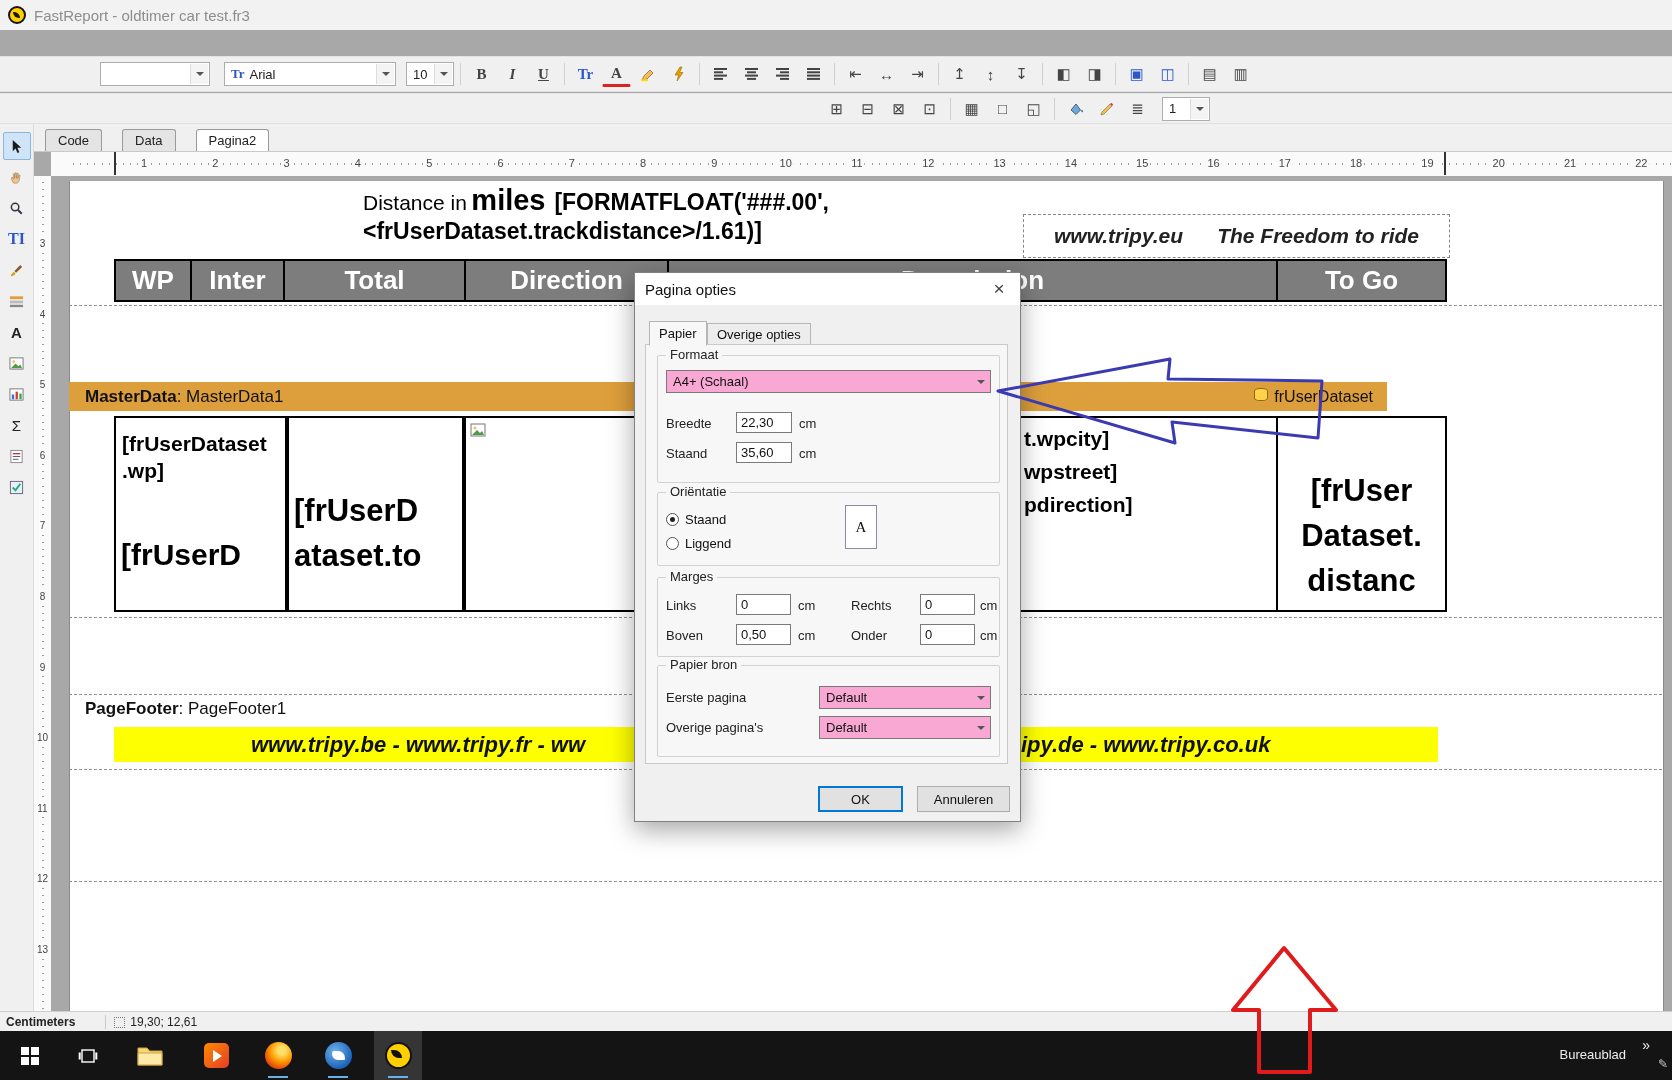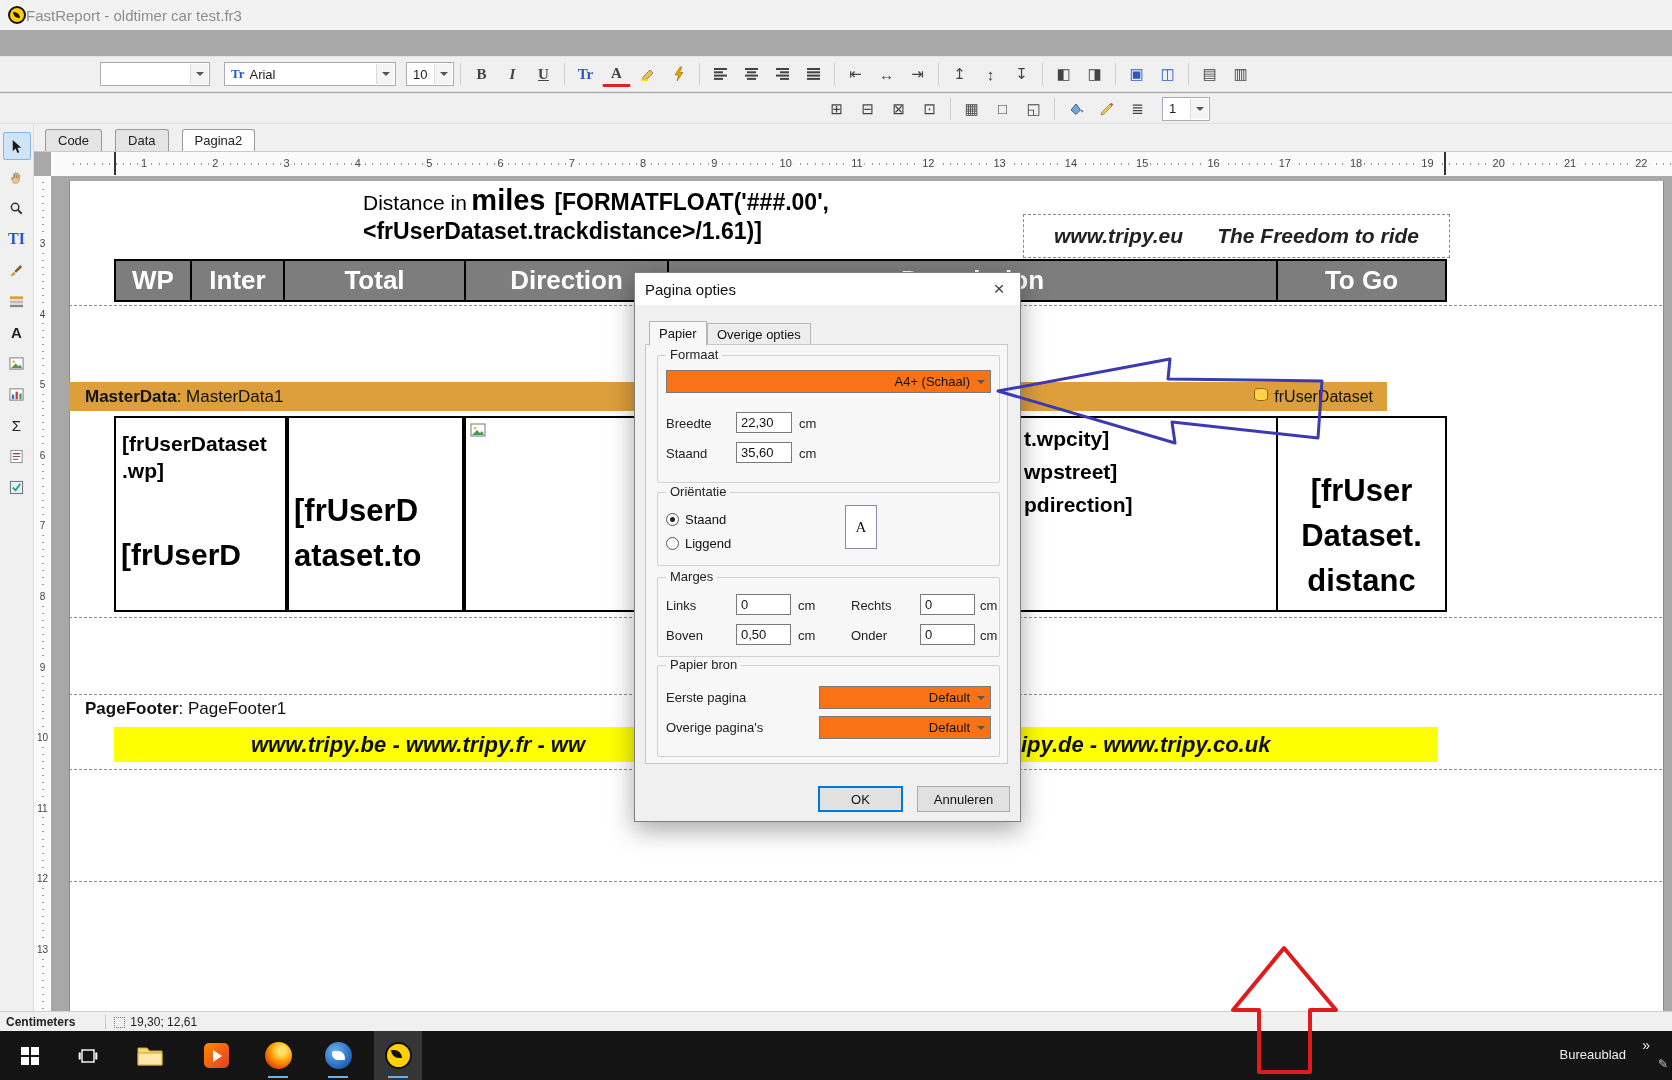--- a/index.html
+++ b/index.html
@@ -1,37 +1,37 @@
 <!DOCTYPE html>
 <html><head>
 <meta charset="utf-8">
 <style>
   html,body{margin:0;padding:0;background:#555;}
   #app{position:relative;width:1672px;height:1080px;overflow:hidden;background:#a8a8a8;
        font-family:"Liberation Sans",sans-serif;color:#222;}
   .a{position:absolute;}
   
-  .titlebar{left:0;top:0;width:1672px;height:30px;background:#f2f2f2;display:flex;align-items:center;gap:0;padding-left:8px;box-sizing:border-box;}
+  .titlebar{left:0;top:0;width:1672px;height:30px;background:#f2f2f2;display:flex;align-items:center;gap:8px;padding-left:8px;box-sizing:border-box;}
   .title-text{font-size:15px;color:#8d8d8d;}
   .fricon{width:18px;height:18px;border-radius:50%;background:#ffcf00;border:2px solid #151515;box-sizing:border-box;position:relative;flex:none;}
   .fricon::after{content:"";position:absolute;left:3px;top:4px;width:7px;height:6px;background:#151515;border-radius:0 6px 0 6px;}
   .menubar{left:0;top:30px;width:1672px;height:26px;background:#f2f2f2;display:flex;align-items:center;font-size:14px;}
   .menu-item{padding:3px 11px;}
   .toolbar{left:0;top:56px;width:1672px;height:36px;background:#f0f0f0;border-top:1px solid #e3e3e3;border-bottom:1px solid #e0e0e0;display:flex;align-items:center;gap:2px;padding-left:100px;box-sizing:border-box;}
   .toolbar2{top:93px;height:31px;padding-left:822px;}
   .combo{height:24px;background:#fff;border:1px solid #abadb3;display:flex;align-items:center;font-size:13px;position:relative;padding:0 20px 0 6px;box-sizing:border-box;flex:none;}
   .combo .arr{position:absolute;right:1px;top:1px;bottom:1px;width:17px;background:#f4f4f4;border-left:1px solid #dcdcdc;display:flex;align-items:center;justify-content:center;}
   .arr::after{content:"";border:4px solid transparent;border-top-color:#555;margin-top:4px;}
   .tbtn{width:27px;height:26px;display:flex;align-items:center;justify-content:center;font-size:15px;color:#444;flex:none;border:1px solid transparent;border-radius:2px;}
   .serif{font-family:"Liberation Serif",serif;font-weight:bold;}
   .vsep{width:1px;height:22px;background:#cfcfcf;margin:0 4px;flex:none;}
   .blue{color:#2b57c9;}
   
   .tabsrow{left:0;top:124px;width:1672px;height:28px;background:#f0f0f0;border-bottom:1px solid #c9c9c9;display:flex;align-items:flex-end;padding-left:45px;box-sizing:border-box;}
-  .tab{height:22px;padding:3px 12px 6px;font-size:13px;border:1px solid #9a9a9a;border-bottom:none;background:#e4e4e4;margin-right:13px;border-radius:3px 3px 0 0;box-sizing:border-box;}
+  .tab{height:22px;padding:3px 12px 6px;font-size:13px;border:1px solid #9a9a9a;border-bottom:none;background:#e4e4e4;margin-right:20px;border-radius:3px 3px 0 0;box-sizing:border-box;}
   .tab.active{background:#fff;}
   .leftcol{left:0;top:124px;width:34px;height:887px;background:#f0f0f0;border-right:1px solid #dcdcdc;display:flex;flex-direction:column;align-items:center;gap:3px;padding-top:8px;box-sizing:border-box;}
   .ltool{width:26px;height:26px;display:flex;align-items:center;justify-content:center;border:1px solid transparent;border-radius:2px;flex:none;font-size:14px;}
   .ltool.sel{background:#cfe4f7;border-color:#86b7e0;}
   .hruler{left:51px;top:152px;width:1621px;height:24px;background:#fafafa;border-bottom:1px solid #c9c9c9;background-image:repeating-linear-gradient(90deg,#9a9a9a 0 1px,transparent 1px 7.13px);background-size:100% 2px;background-repeat:no-repeat;background-position:22px 11px;}
   .rnh{position:absolute;top:5px;transform:translateX(-50%);font-size:11px;color:#444;background:#fafafa;padding:0 2px;}
   .hmark{position:absolute;top:0;width:2px;height:23px;background:#333;}
   .vruler{left:34px;top:176px;width:17px;height:835px;background:#fafafa;border-right:1px solid #c9c9c9;background-image:repeating-linear-gradient(0deg,#9a9a9a 0 1px,transparent 1px 7.06px);background-size:2px 100%;background-repeat:no-repeat;background-position:8px 5px;}
   .rnv{position:absolute;left:50%;transform:translate(-50%,-50%);font-size:10px;color:#444;background:#fafafa;padding:1px 0;}
   .canvas{left:51px;top:176px;width:1621px;height:835px;background:#a8a8a8;overflow:hidden;z-index:1;}
@@ -58,21 +58,21 @@
   
   .dialog{left:634px;top:272px;width:385px;height:548px;background:#f0f0f0;border:1px solid #808080;box-shadow:0 8px 24px rgba(0,0,0,.35);z-index:30;font-size:13px;color:#111;}
   .dlg-title{position:absolute;left:0;top:0;right:0;height:32px;background:#fff;display:flex;align-items:center;padding-left:10px;font-size:15px;box-sizing:border-box;}
   .dlg-close{position:absolute;right:0;top:0;width:42px;height:32px;display:flex;align-items:center;justify-content:center;font-size:19px;color:#444;}
   .dtab{position:absolute;border:1px solid #b5b5b5;background:#ededed;padding:3px 9px;z-index:1;}
   .dtab.active{background:#f7f7f7;border-bottom-color:#f7f7f7;z-index:3;padding:4px 9px;}
   .dpanel{position:absolute;left:10px;top:71px;width:363px;height:420px;background:#f7f7f7;border:1px solid #c9c9c9;box-sizing:border-box;z-index:2;}
   .gbox{position:absolute;border:1px solid #d2d2d2;border-radius:2px;z-index:4;}
   .glabel{position:absolute;top:-9px;left:8px;background:#f7f7f7;padding:0 4px;color:#222;}
   .dinput{position:absolute;background:#fff;border:1px solid #7a7a7a;display:flex;align-items:center;padding-left:4px;box-sizing:border-box;font-size:13px;}
-  .dcombo{position:absolute;background:#f97316;border:1px solid #7a7a7a;display:flex;align-items:center;padding:0 20px 0 6px;box-sizing:border-box;font-size:13px;justify-content:flex-end;}
+  .dcombo{position:absolute;background:#f9a8d4;border:1px solid #7a7a7a;display:flex;align-items:center;padding:0 20px 0 6px;box-sizing:border-box;font-size:13px;}
   .dlabel{position:absolute;color:#222;white-space:nowrap;}
   .radio{position:absolute;display:flex;align-items:center;gap:6px;}
   .rdot{width:13px;height:13px;border:1px solid #555;border-radius:50%;background:#fff;display:flex;align-items:center;justify-content:center;box-sizing:border-box;flex:none;}
   .rdot.on::after{content:"";width:5px;height:5px;border-radius:50%;background:#222;}
   .paperic{position:absolute;background:#fff;border:1px solid #8a8aa0;display:flex;align-items:center;justify-content:center;font-family:"Liberation Serif",serif;font-size:15px;}
   .dbtn{position:absolute;height:26px;background:#e1e1e1;border:1px solid #adadad;display:flex;align-items:center;justify-content:center;box-sizing:border-box;}
   .dbtn.focus{border:2px solid #0078d7;}
   
   .statusbar{left:0;top:1011px;width:1672px;height:20px;background:#f0f0f0;border-top:1px solid #cfcfcf;display:flex;align-items:center;font-size:12px;z-index:45;}
   .ssep{width:1px;height:14px;background:#c9c9c9;margin:0 8px;}

